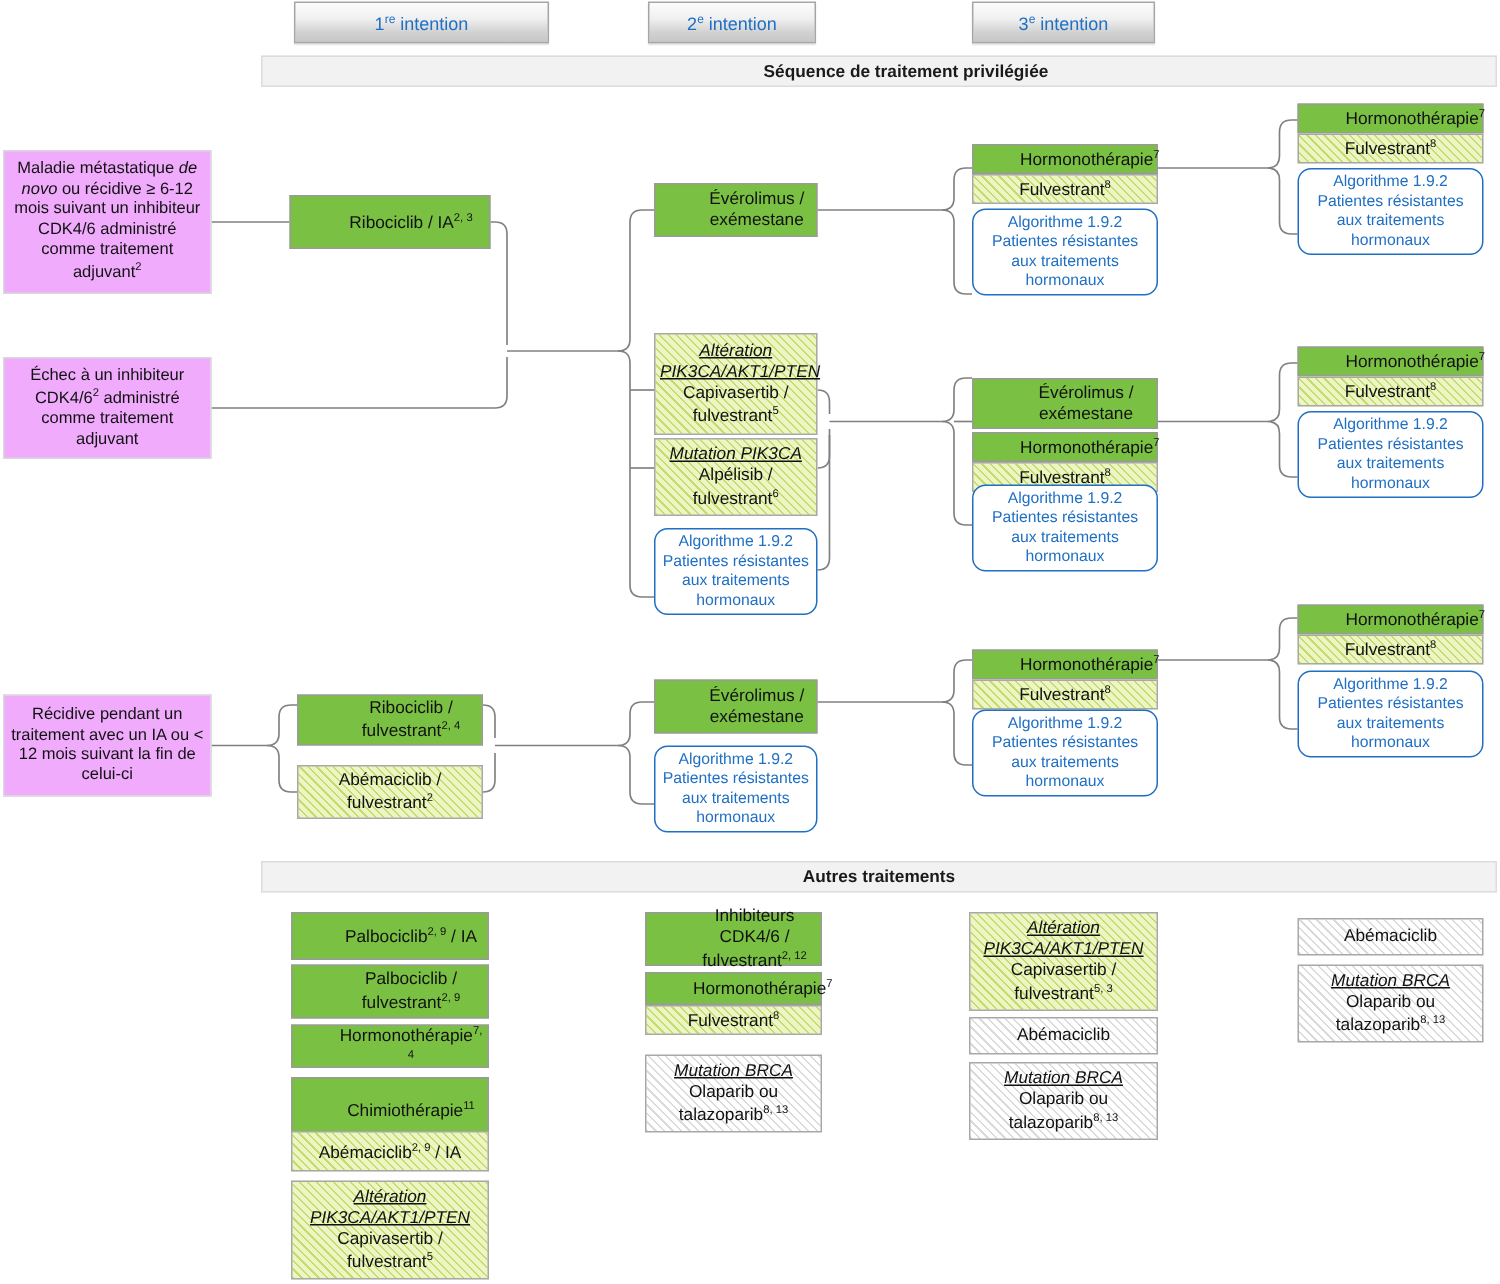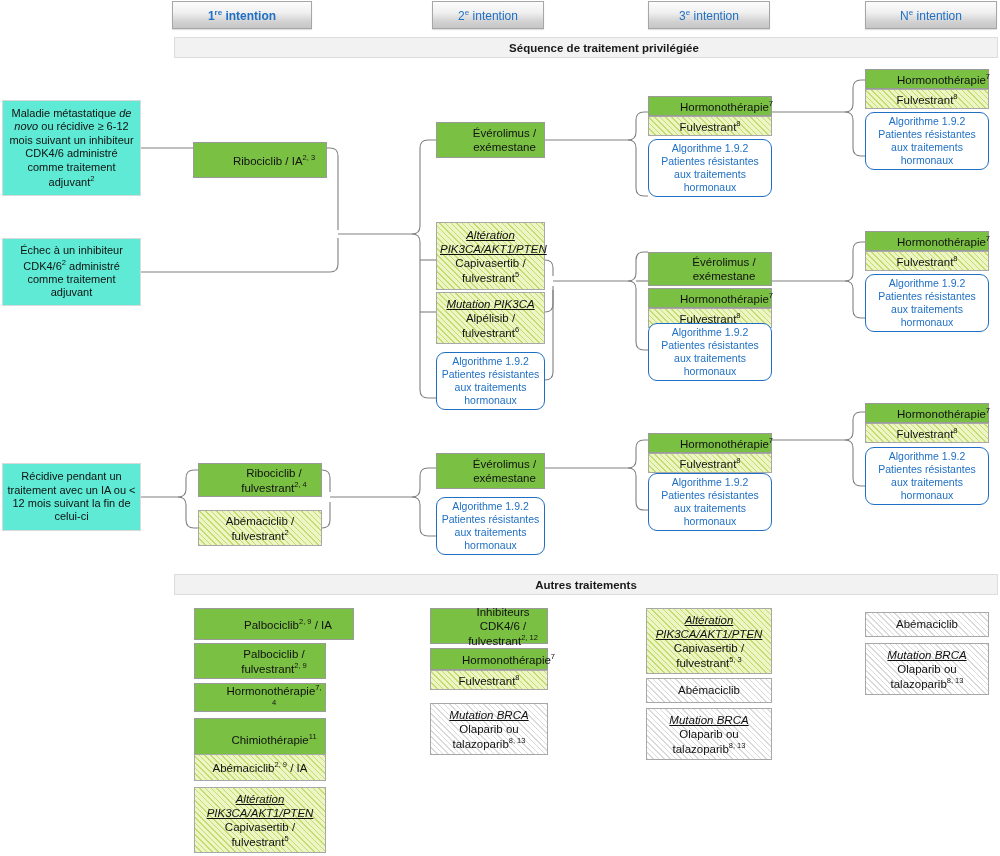--- a/index.html
+++ b/index.html
@@ -54,21 +54,21 @@
     padding:1px 3px;
     white-space:pre-line;
   }
   .box .inner{width:100%;}
   .box sup{font-size:7.5px;vertical-align:super;}
   .box i{font-style:italic;}
   .box u{text-decoration:underline;}
 
   
   .b-entry{
-    background:#5eead4;
+    background:#f0abfc;
     border:1px solid #d9d9d9;
     font-size:11px;
     align-items:center;
   }
   
   .b-green{
     background:#7ac143;
     border:1px solid #9a9a9a;
     padding-left:31px;
   }
@@ -154,50 +154,47 @@
 
     <path d="M545,468 L628,468"></path>
     <path d="M628,468 Q636,468 636,460 L636,448 Q636,440 644,440 L648,440"></path>
     <path d="M628,468 Q636,468 636,476 L636,502 Q636,510 644,510 L648,510"></path>
 
     <path d="M772,440 L845,440"></path>
     <path d="M845,440 Q853,440 853,432 L853,420 Q853,412 861,412 L865,412"></path>
     <path d="M845,440 Q853,440 853,448 L853,478 Q853,486 861,486 L865,486"></path>
   </svg>
 
-  <div class="tab" style="left:172px;top:1px;width:140px;font-weight:bold;">
+  <div class="tab" style="left:196px;top:1px;width:170px;">
     <span>1<sup>re</sup>&nbsp;intention</span>
   </div>
   <div class="tab" style="left:432px;top:1px;width:112px;">
     <span>2<sup>e</sup>&nbsp;intention</span>
   </div>
   <div class="tab" style="left:648px;top:1px;width:122px;">
     <span>3<sup>e</sup>&nbsp;intention</span>
   </div>
-  <div class="tab" style="left:865px;top:1px;width:132px;">
-    <span>N<sup>e</sup>&nbsp;intention</span>
-  </div>
 
   <div class="section-bar" style="left:174px;top:37px;width:824px;padding-left:36px;">Séquence de traitement privilégiée</div>
 
   <div class="section-bar" style="left:174px;top:574px;width:824px;">Autres traitements</div>
 
   <div class="box b-entry" style="left:2px;top:100px;width:139px;height:96px;">
     <span class="inner">Maladie métastatique <i>de novo</i> ou récidive ≥ 6-12 mois suivant un inhibiteur CDK4/6 administré comme traitement adjuvant<sup>2</sup></span>
   </div>
 
   <div class="box b-entry" style="left:2px;top:238px;width:139px;height:68px;">
     <span class="inner">Échec à un inhibiteur CDK4/6<sup>2</sup> administré comme traitement adjuvant</span>
   </div>
 
   <div class="box b-entry" style="left:2px;top:463px;width:139px;height:68px;">
     <span class="inner">Récidive pendant un traitement avec un IA ou &lt; 12 mois suivant la fin de celui-ci</span>
   </div>
 
-  <div class="box b-green" style="left:193px;top:142px;width:134px;height:36px;">
+  <div class="box b-green" style="left:193px;top:130px;width:134px;height:36px;">
     <span class="inner">Ribociclib / IA<sup>2, 3</sup></span>
   </div>
 
   <div class="box b-green" style="left:436px;top:122px;width:109px;height:36px;">
     <span class="inner">Évérolimus / exémestane</span>
   </div>
 
   <div class="box b-green" style="left:648px;top:96px;width:124px;height:20px;">
     <span class="inner">Hormonothérapie<sup>7</sup></span>
   </div>
@@ -304,21 +301,21 @@
   <div class="box b-greenhatch" style="left:865px;top:423px;width:124px;height:20px;">
     <span class="inner">Fulvestrant<sup>8</sup></span>
   </div>
   <div class="box b-link" style="left:865px;top:447px;width:124px;height:58px;">
     <span class="inner">Algorithme 1.9.2
 Patientes résistantes
 aux traitements
 hormonaux</span>
   </div>
 
-  <div class="box b-green" style="left:194px;top:608px;width:160px;height:32px;">
+  <div class="box b-green" style="left:194px;top:608px;width:132px;height:32px;">
     <span class="inner">Palbociclib<sup>2, 9</sup> / IA</span>
   </div>
   <div class="box b-green" style="left:194px;top:643px;width:132px;height:36px;">
     <span class="inner">Palbociclib / fulvestrant<sup>2, 9</sup></span>
   </div>
   <div class="box b-green" style="left:194px;top:683px;width:132px;height:29px;">
     <span class="inner">Hormonothérapie<sup>7, 4</sup></span>
   </div>
   <div class="box b-green" style="left:194px;top:718px;width:132px;height:43px;">
     <span class="inner">Chimiothérapie<sup>11</sup></span>

